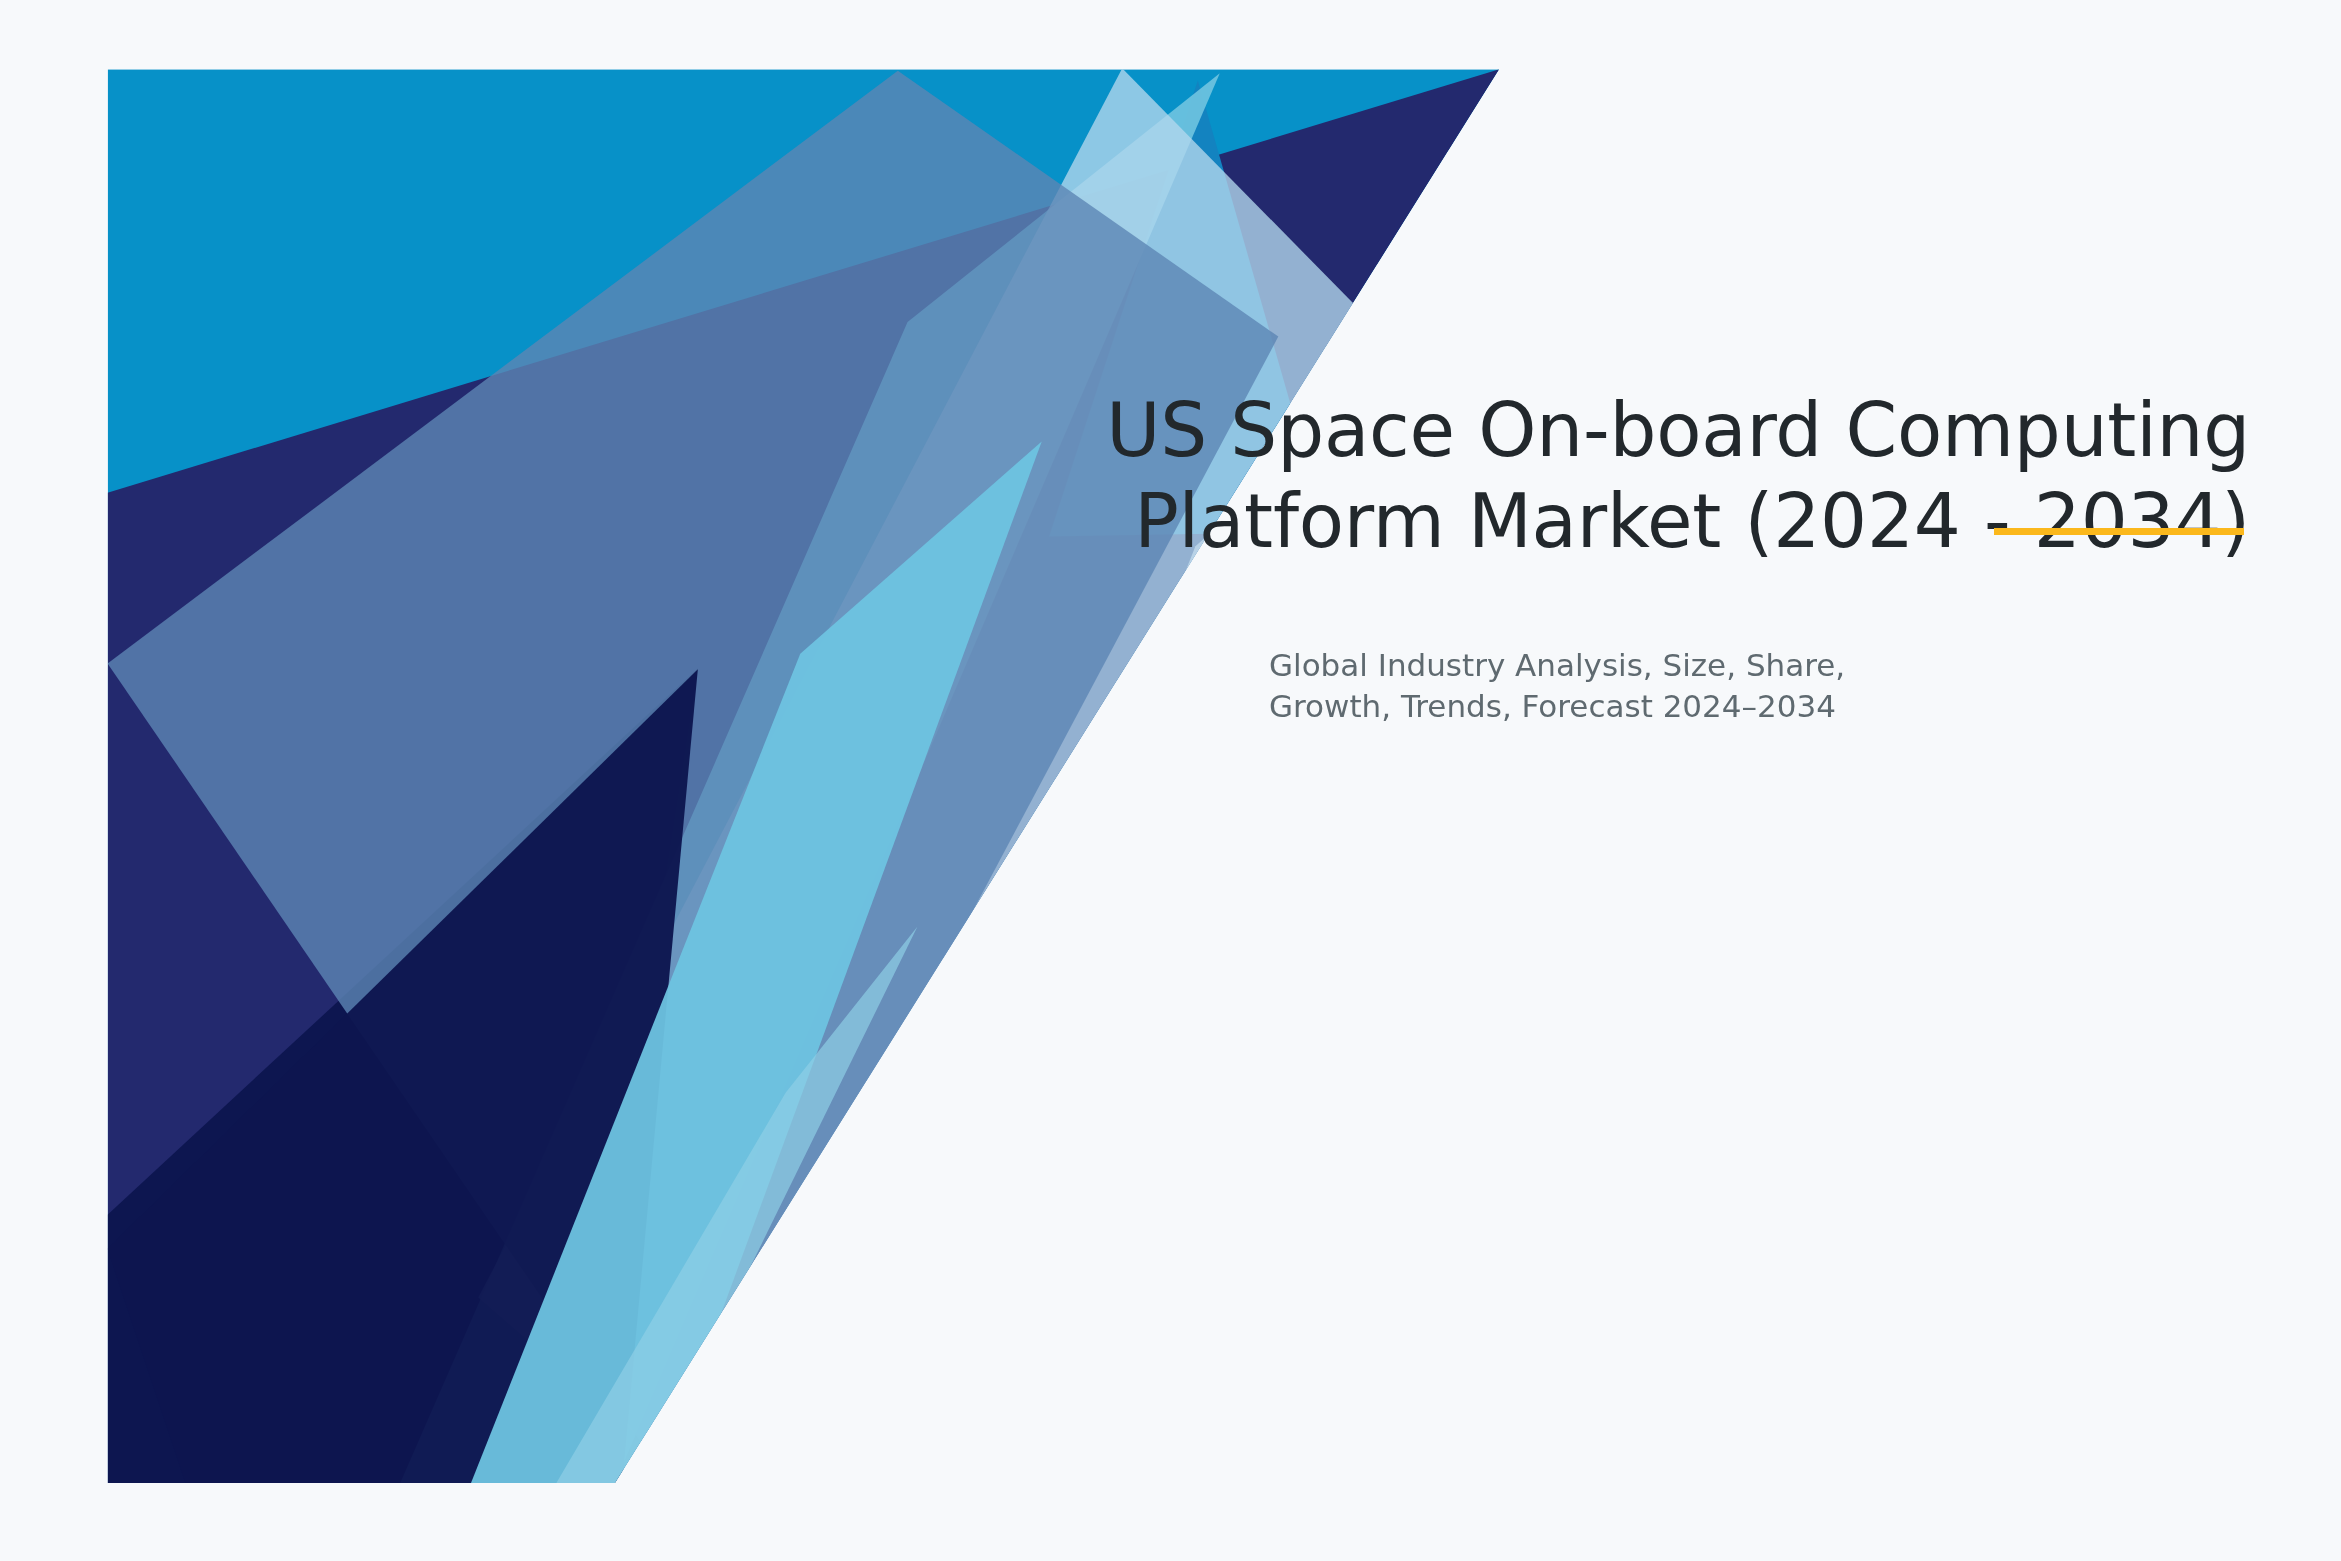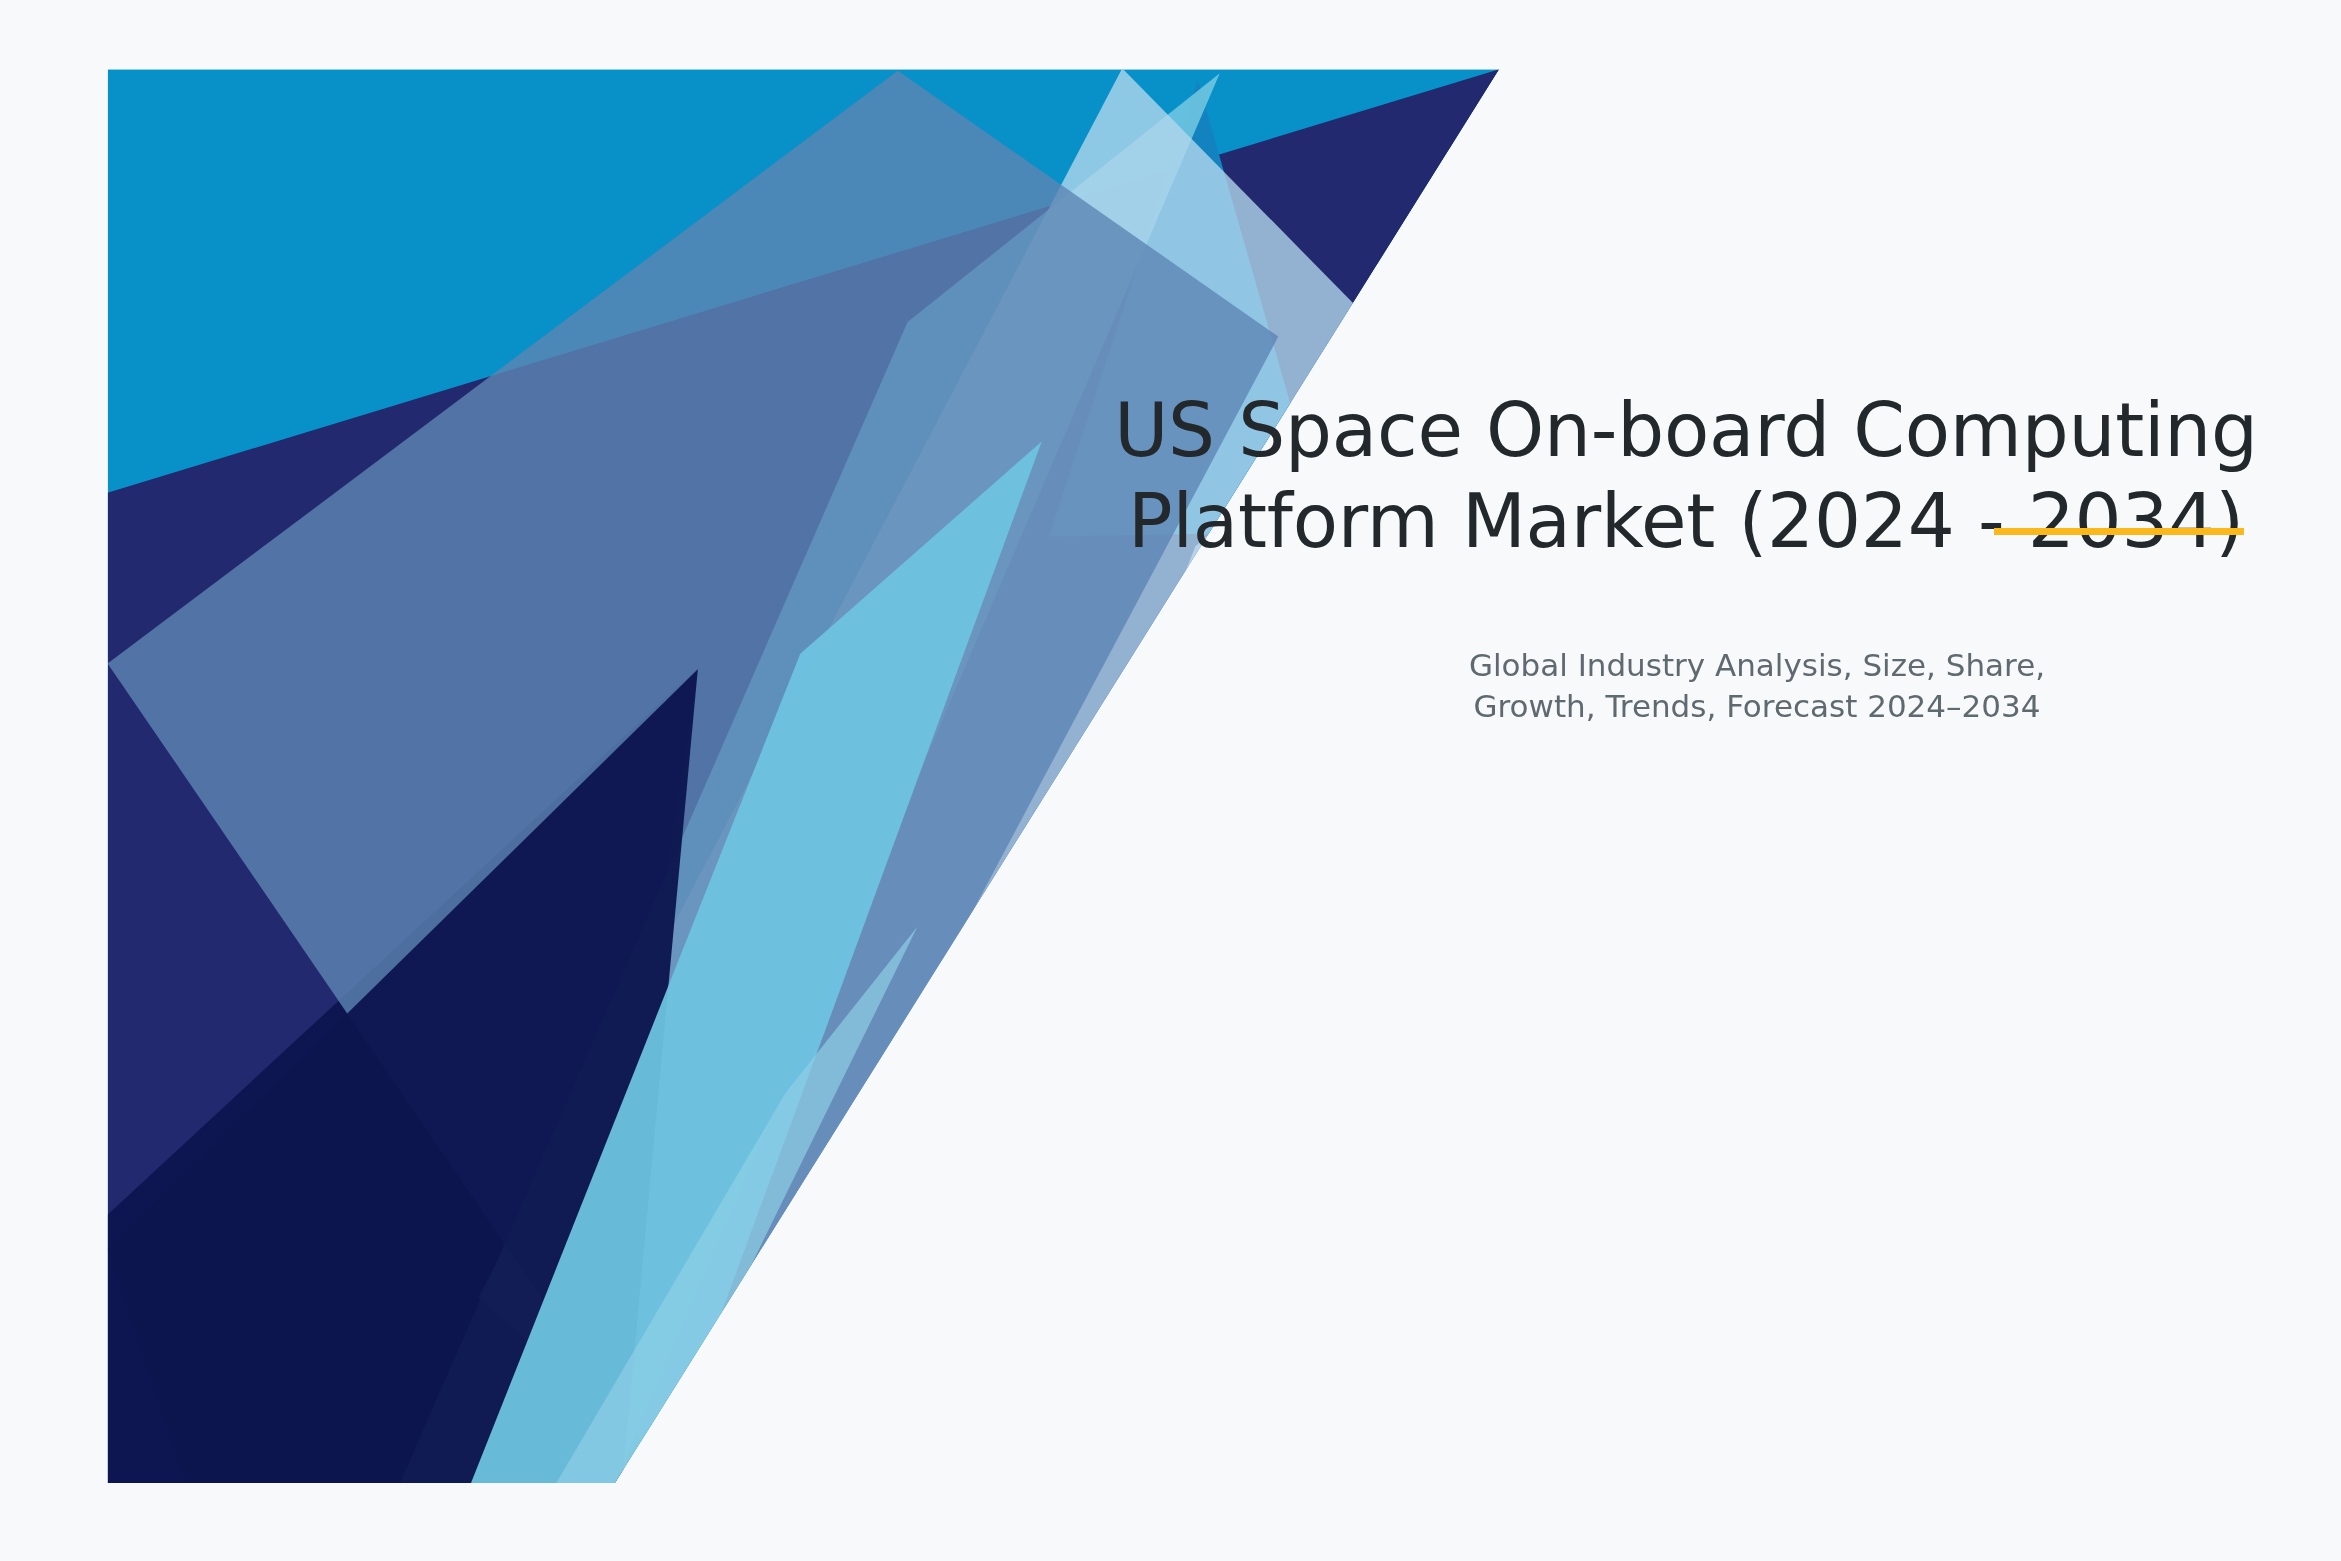--- a/index.html
+++ b/index.html
@@ -26,22 +26,21 @@
     pointer-events:none;
   }
   #artwork svg { display:block; width:2342px; height:1561px; }
 
   
   #title-block {
     position:absolute;
     left:1064px;
     top:385px;
     width:1186px;
-    text-align:center;
-    margin-left:29px;
+    text-align:right;
   }
 
   #report-title {
     font-family:"DejaVu Sans", sans-serif;
     font-size:74px;
     line-height:1.23;
     font-weight:400;
     color:#22282c;
     letter-spacing:-0.2px;
     white-space:pre-line;
@@ -58,21 +57,21 @@
     height:7.3px;
     background:#fbb81c;
     z-index:6;
   }
 
   #report-subtitle {
     position:absolute;
     left:1269px;
     top:645px;
     width:976px;
-    text-align:center;
+    text-align:left;
     font-family:"DejaVu Sans", sans-serif;
     font-size:31px;
     line-height:1.33;
     font-weight:400;
     color:#5f6a70;
     white-space:pre-line;
     z-index:5;
   }
 </style>
 </head>

